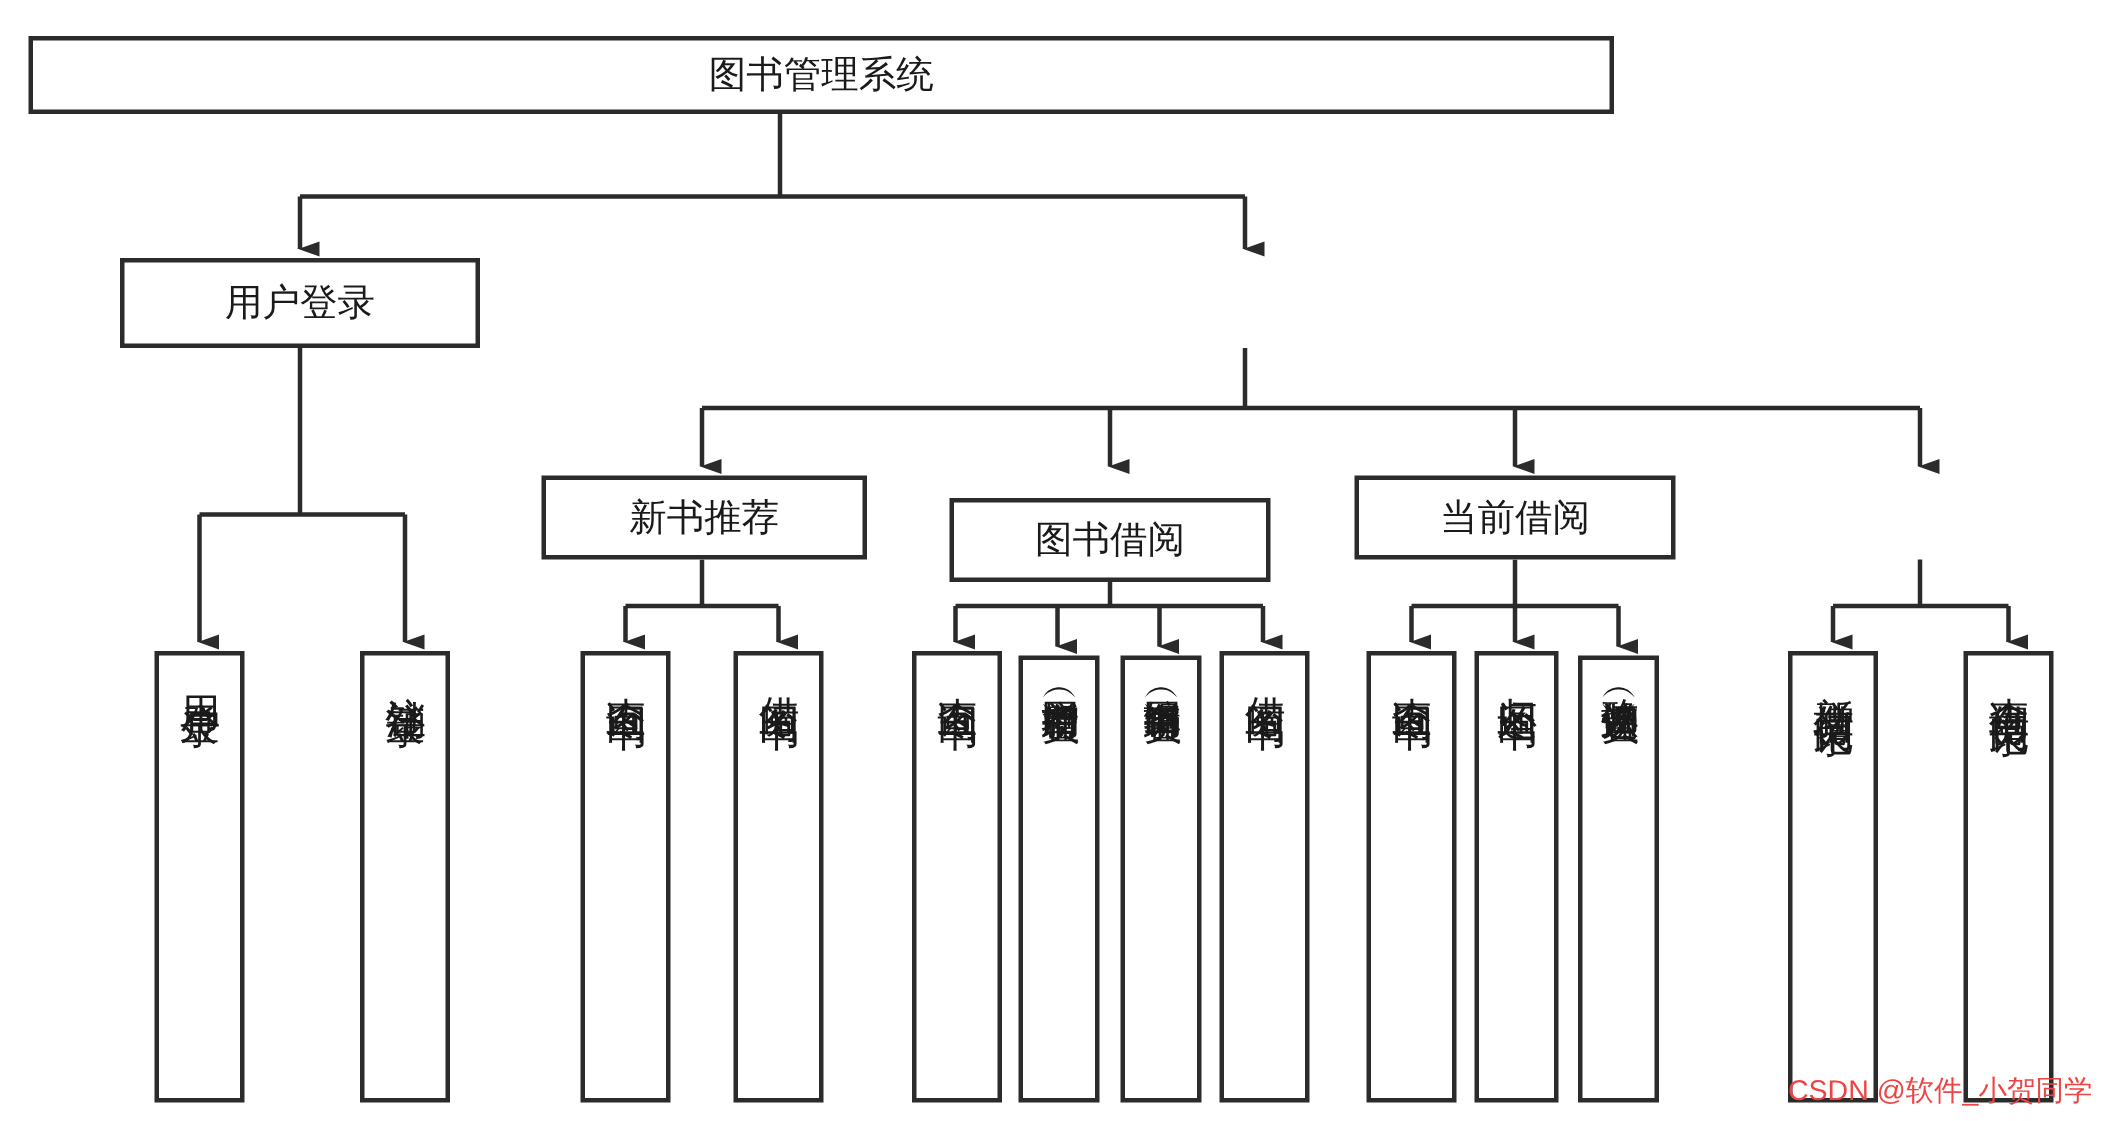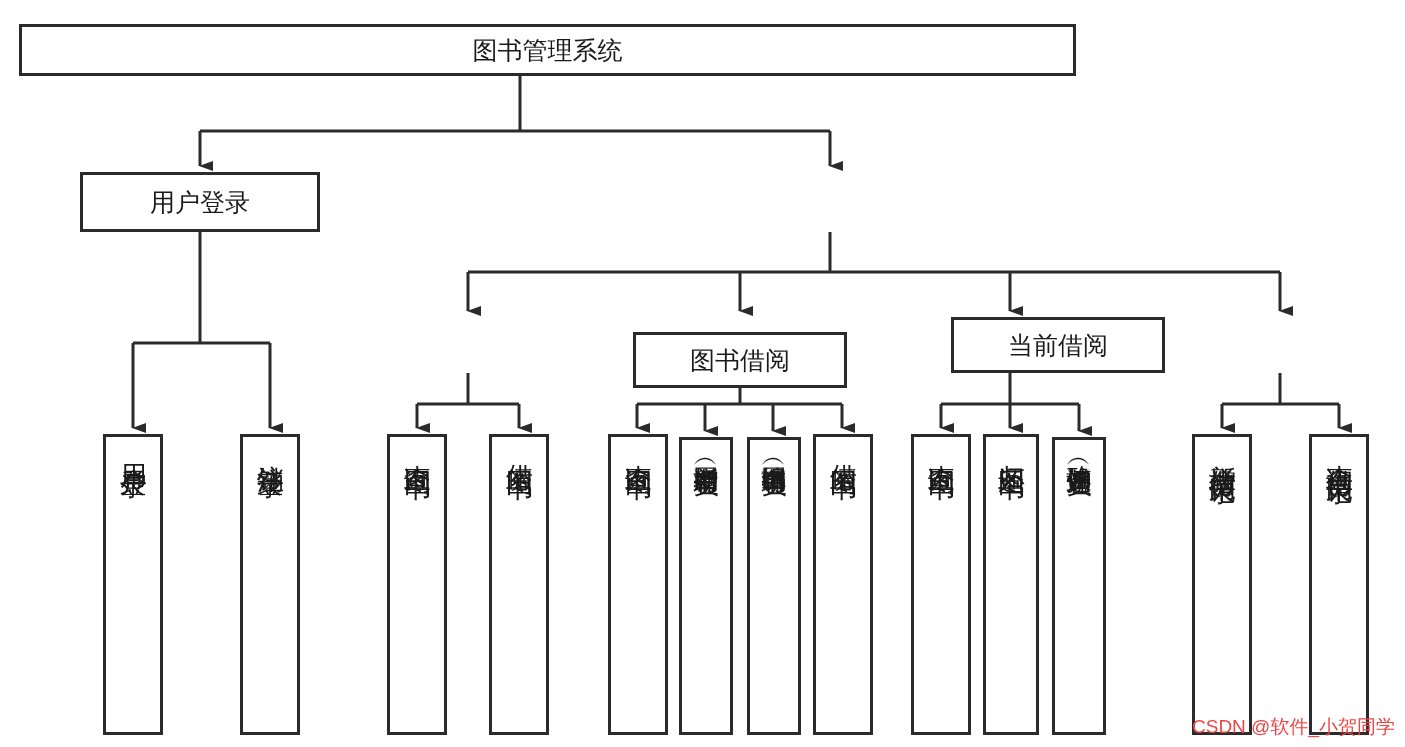--- a/index.html
+++ b/index.html
@@ -138,26 +138,29 @@
 
   <div class="node root h-node" style="left:19px; top:24px; width:1057px; height:52px;">
     <span class="node-label">图书管理系统</span>
   </div>
 
   <div class="node h-node" style="left:80px; top:172px; width:240px; height:60px;">
     <span class="node-label">用户登录</span>
   </div>
 
 
+  <div class="node h-node" style="left:361px; top:317px; width:217px; height:56px;">
+    <span class="node-label">新书推荐</span>
+  </div>
 
   <div class="node h-node" style="left:633px; top:332px; width:214px; height:56px;">
     <span class="node-label">图书借阅</span>
   </div>
 
-  <div class="node h-node" style="left:903px; top:317px; width:214px; height:56px;margin-left:48px;">
+  <div class="node h-node" style="left:903px; top:317px; width:214px; height:56px;">
     <span class="node-label">当前借阅</span>
   </div>
 
 
   <div class="node v-node" style="left:103px; top:434px; width:60px; height:301px;">
     <span class="node-label">用户登录</span>
   </div>
 
   <div class="node v-node" style="left:240px; top:434px; width:60px; height:301px;">
     <span class="node-label">注销登录</span>

